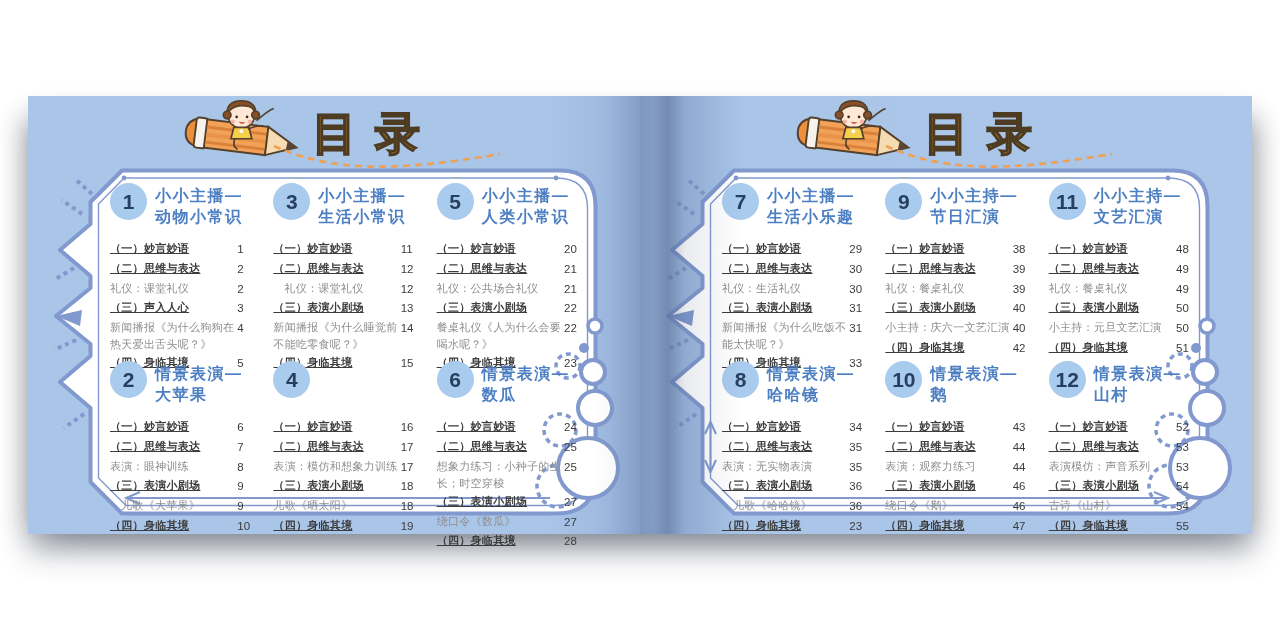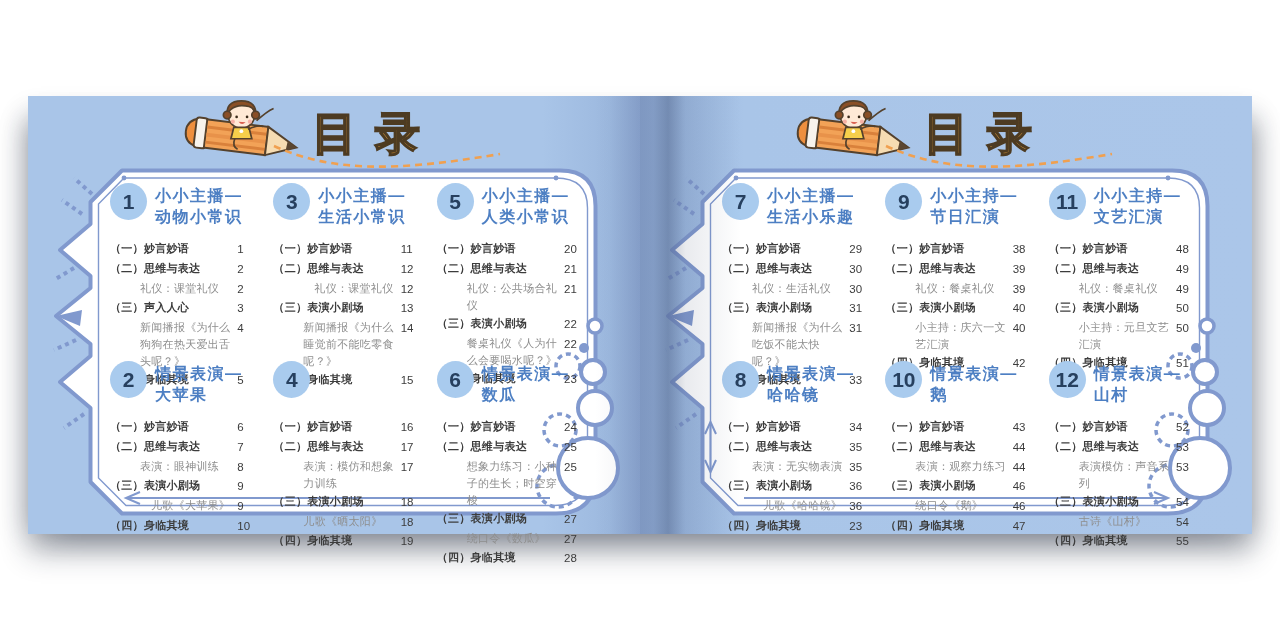--- a/index.html
+++ b/index.html
@@ -32,22 +32,22 @@
     column-gap:12px; }
   .sec-head { display:flex; gap:8px; align-items:flex-start; min-height:48px; }
   .badge { flex:none; width:37px; height:37px; border-radius:50%; background:#a9cbee;
     color:#27405f; font-weight:bold; font-size:21px; line-height:37px; text-align:center; }
   .sec-title { font-size:16px; font-weight:bold; color:#4d7fc3; line-height:1.3;
     letter-spacing:1.5px; padding:3px 6px 0 0; }
   .items { margin-top:9px; }
   .item { display:flex; align-items:flex-start; font-size:11px; line-height:1.55; margin:1px 0; }
   .item .lab { flex:1 1 auto; padding-right:2px; letter-spacing:.3px; }
   .item.indent .lab { padding-left:11px; }
-  .item.main .lab { font-weight:bold; color:#3c3c3c; }
-  .item.sub  .lab { color:#8e8e8e;margin-left:30px; }
+  .item.main .lab { font-weight:bold; color:#3c3c3c;text-decoration:underline; }
+  .item.sub  .lab { color:#8e8e8e; }
   .item .pg { flex:none; width:24px; color:#3c3c3c; font-size:11.5px; padding-top:1px; }
 </style>
 </head>
 <body>
 
 <svg width="0" height="0" style="position:absolute">
   <defs>
     <g id="frame-deco">
 
       <path d="M 34 2.5 L 472 2.5 Q 507.5 2.5 507.5 38 L 507.5 306

